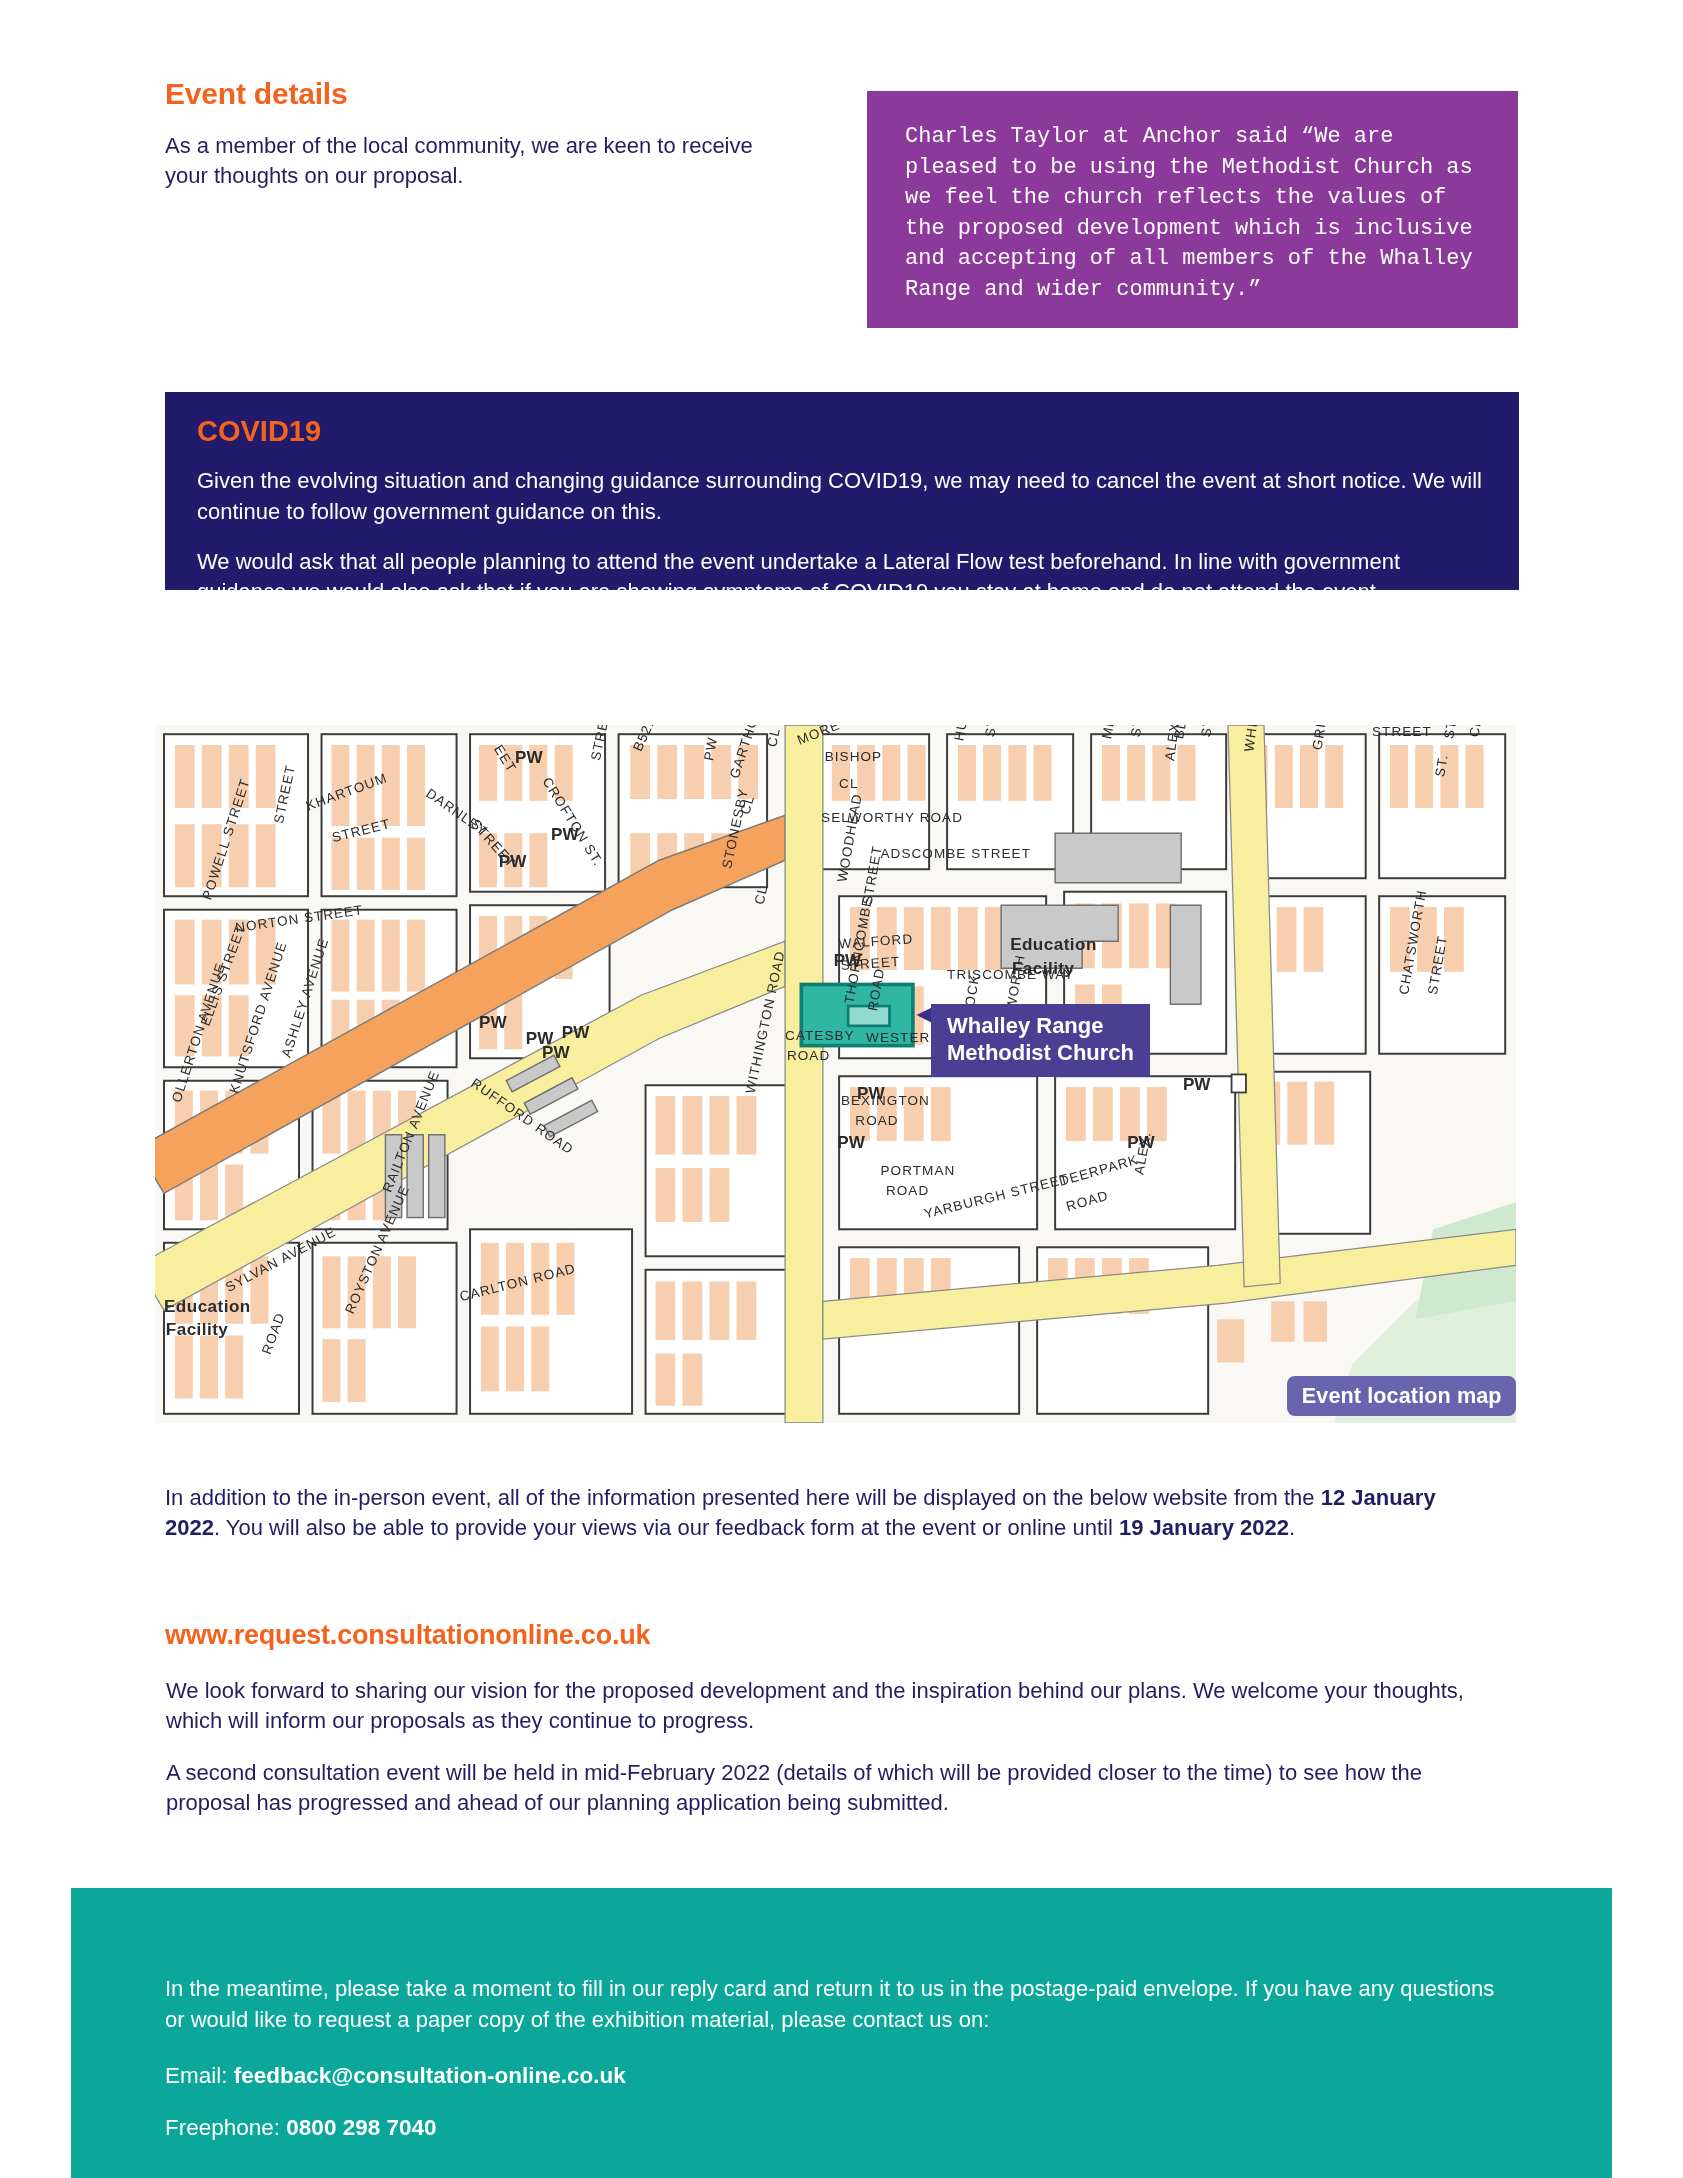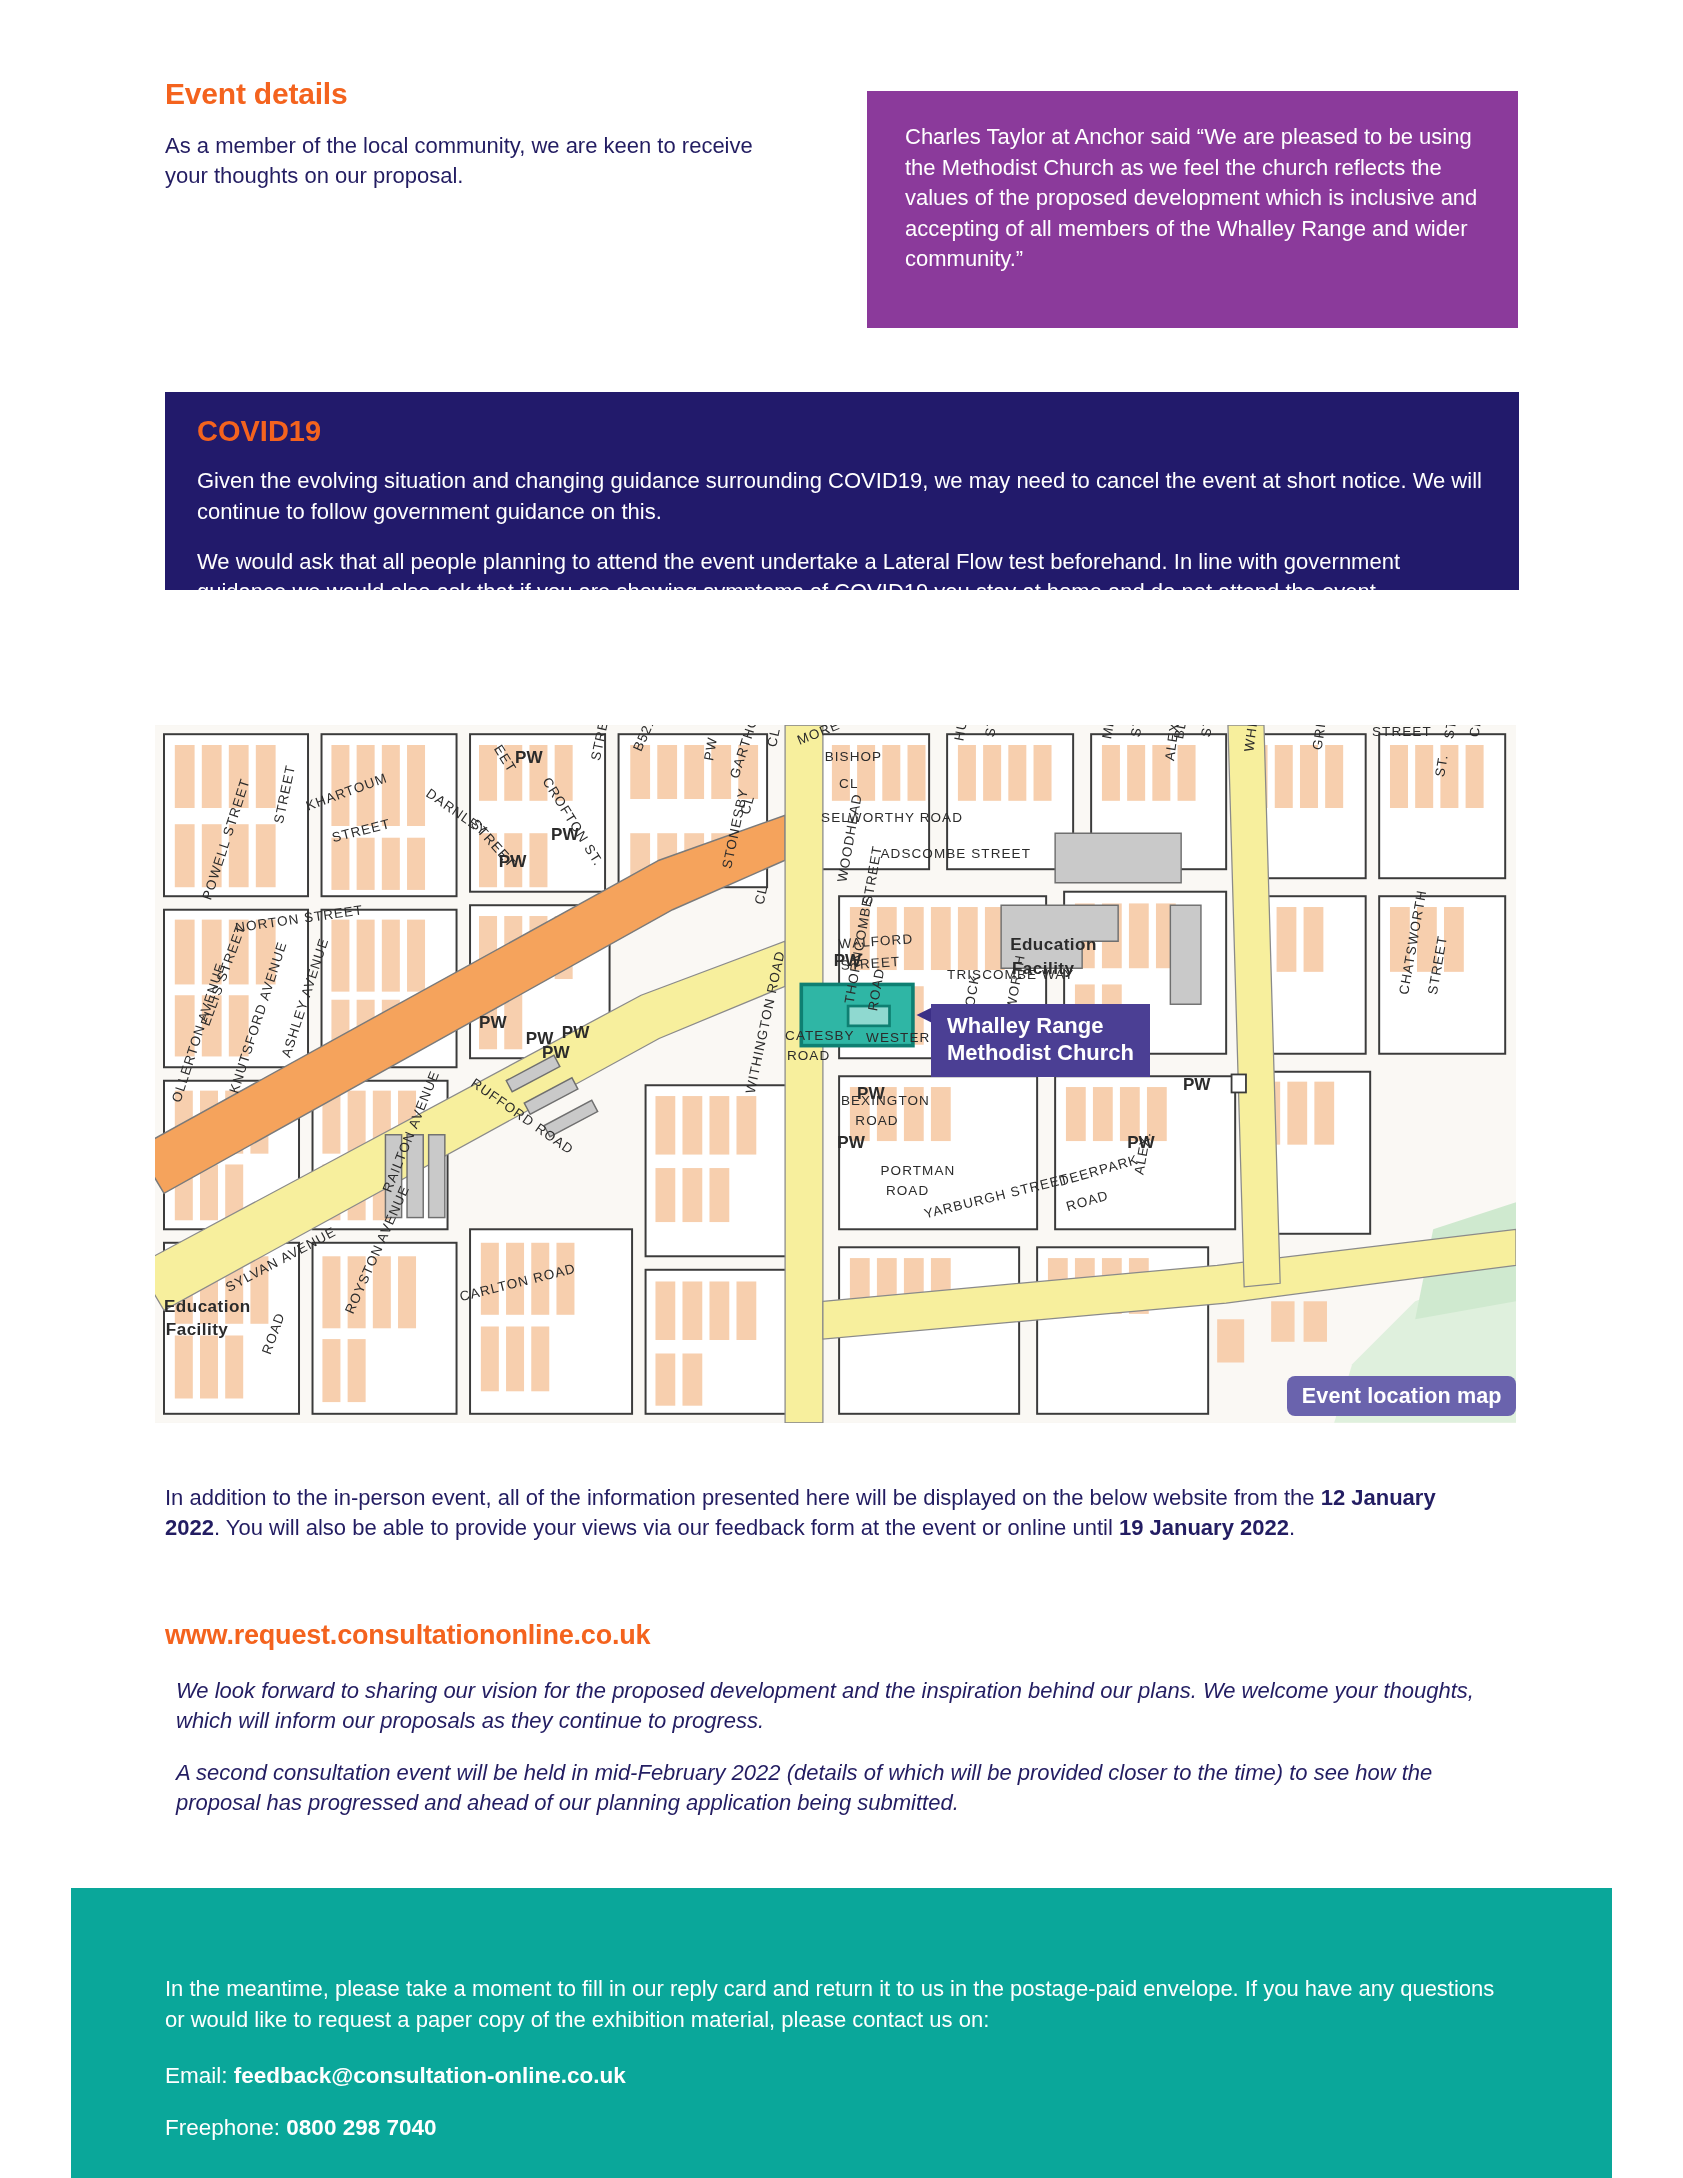--- a/index.html
+++ b/index.html
@@ -47,20 +47,21 @@
     height: 237px;
     background: #8b3a9b;
     box-sizing: border-box;
     padding: 31px 38px 25px 38px;
   }
   #quote-box p {
     margin: 0;
     color: #ffffff;
     font-size: 22px;
     line-height: 1.39;
+    font-family: Liberation Mono, monospace;
   }
 
   
   #covid-box {
     position: absolute;
     left: 165px;
     top: 392px;
     width: 1354px;
     height: 198px;
     background: #221a6b;
@@ -128,24 +129,23 @@
     position: absolute;
     left: 165px;
     top: 1620px;
     font-size: 27px;
     font-weight: bold;
     color: #f4631e;
     letter-spacing: -0.2px;
   }
   #closing {
     position: absolute;
-    left: 176px;
+    left: 166px;
     top: 1676px;
     width: 1341px;
-    font-style: italic;
   }
 
   
   #footer {
     position: absolute;
     left: 71px;
     top: 1888px;
     width: 1541px;
     height: 290px;
     background: #0aa79a;

